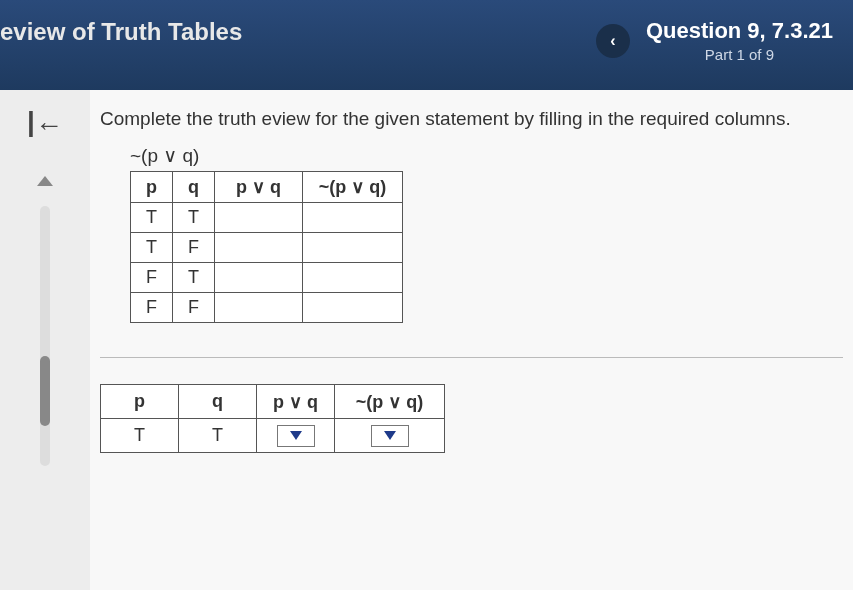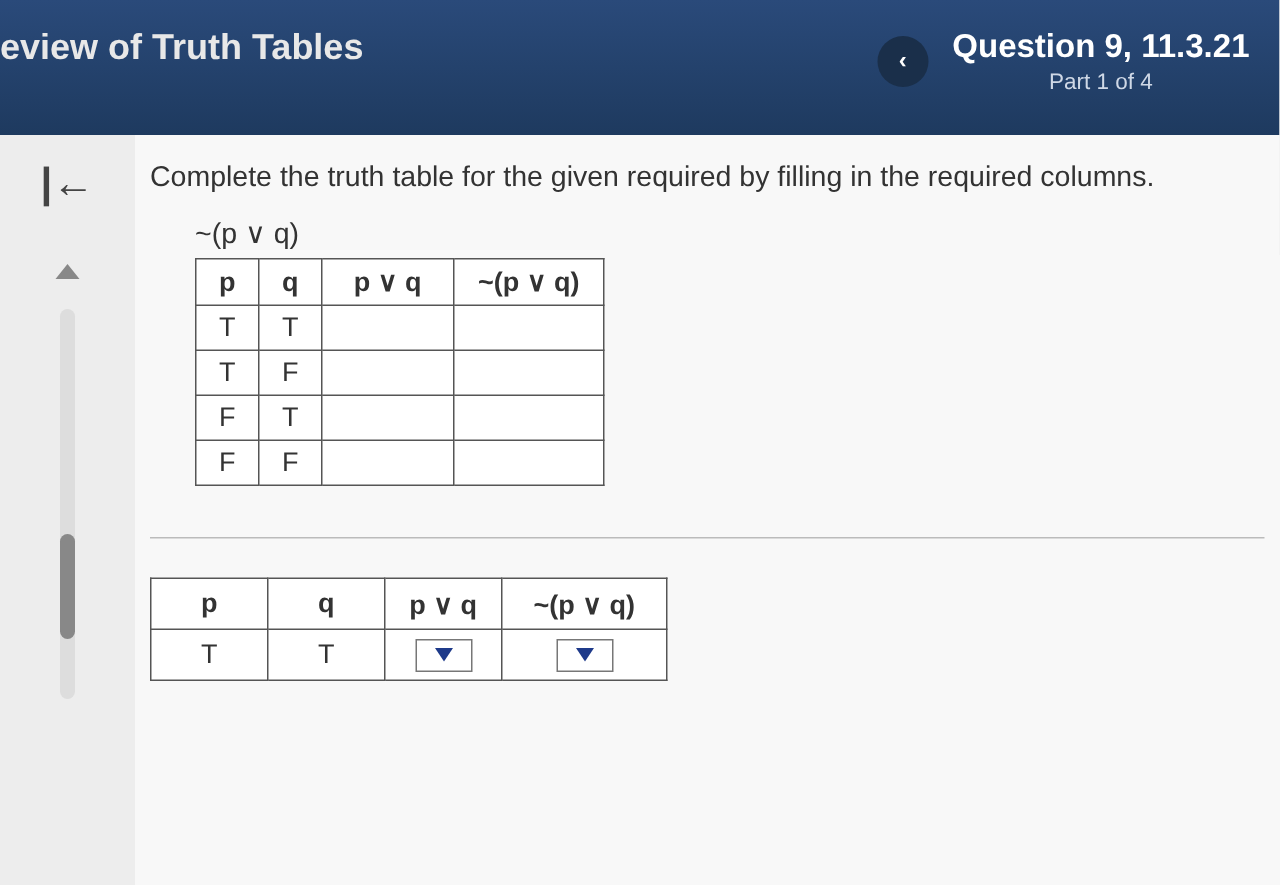--- a/index.html
+++ b/index.html
@@ -169,39 +169,39 @@
 </head>
 <body>
 
 <div class="header">
   <div class="header-left">eview of Truth Tables</div>
   <div class="header-right">
     <div class="back-btn">
       <span>‹</span>
     </div>
     <div class="question-info">
-      <div class="question-title">Question 9, 11.3.21</div>
-      <div class="question-part">Part 1 of 4</div>
+      <div class="question-title">Question 9, 7.3.21</div>
+      <div class="question-part">Part 1 of 9</div>
     </div>
   </div>
 </div>
 
 <div class="content">
   <div class="left-rail">
     <div class="collapse-btn">
       <span>|←</span>
     </div>
     <div class="scroll-up"></div>
     <div class="scrollbar-track">
       <div class="scrollbar-thumb"></div>
     </div>
   </div>
 
   <div class="main">
-    <div class="instruction">Complete the truth table for the given required by filling in the required columns.</div>
+    <div class="instruction">Complete the truth eview for the given statement by filling in the required columns.</div>
     <div class="statement">~(p ∨ q)</div>
 
     <table class="truth">
       <tbody>
           <tr>
         <th class="col-pq-sub">p</th>
         <th class="col-pq-sub">q</th>
         <th class="col-pvq">p ∨ q</th>
         <th class="col-neg">~(p ∨ q)</th>
       </tr>

